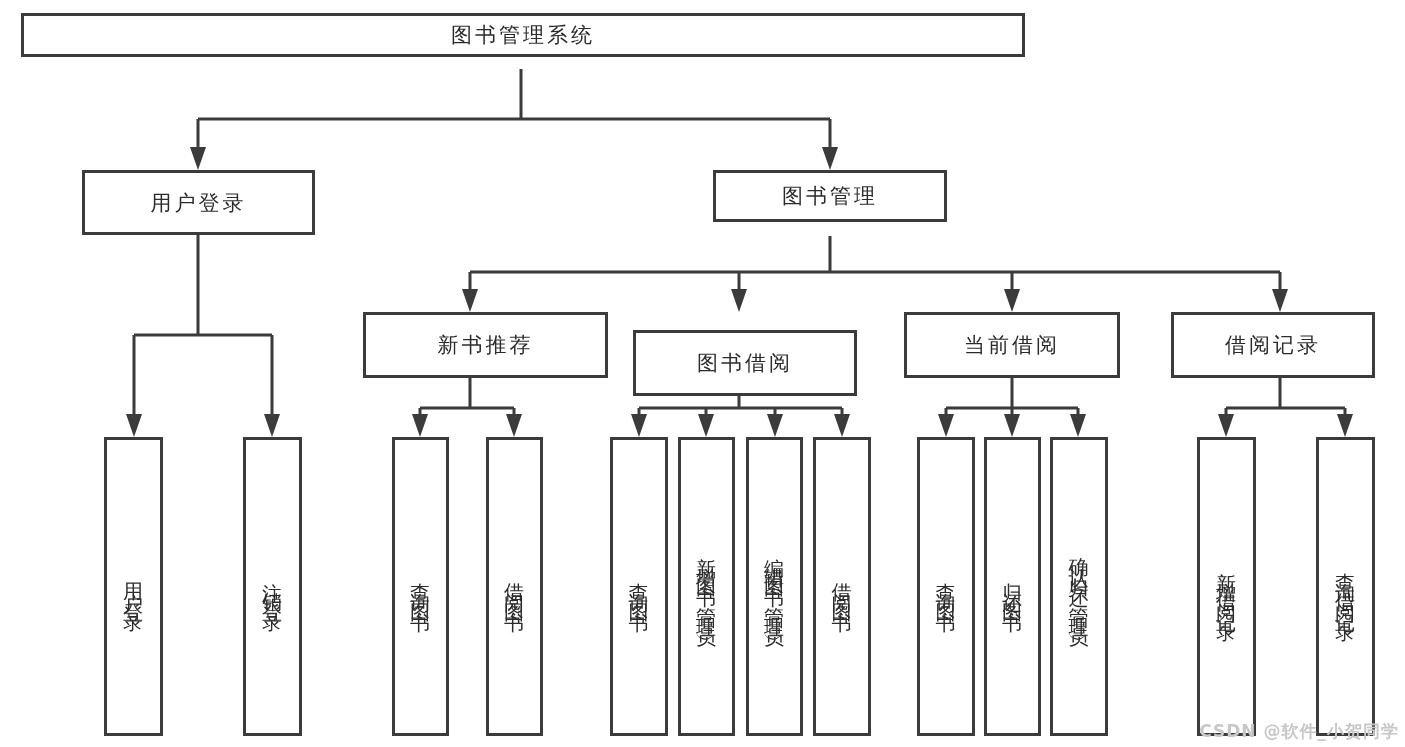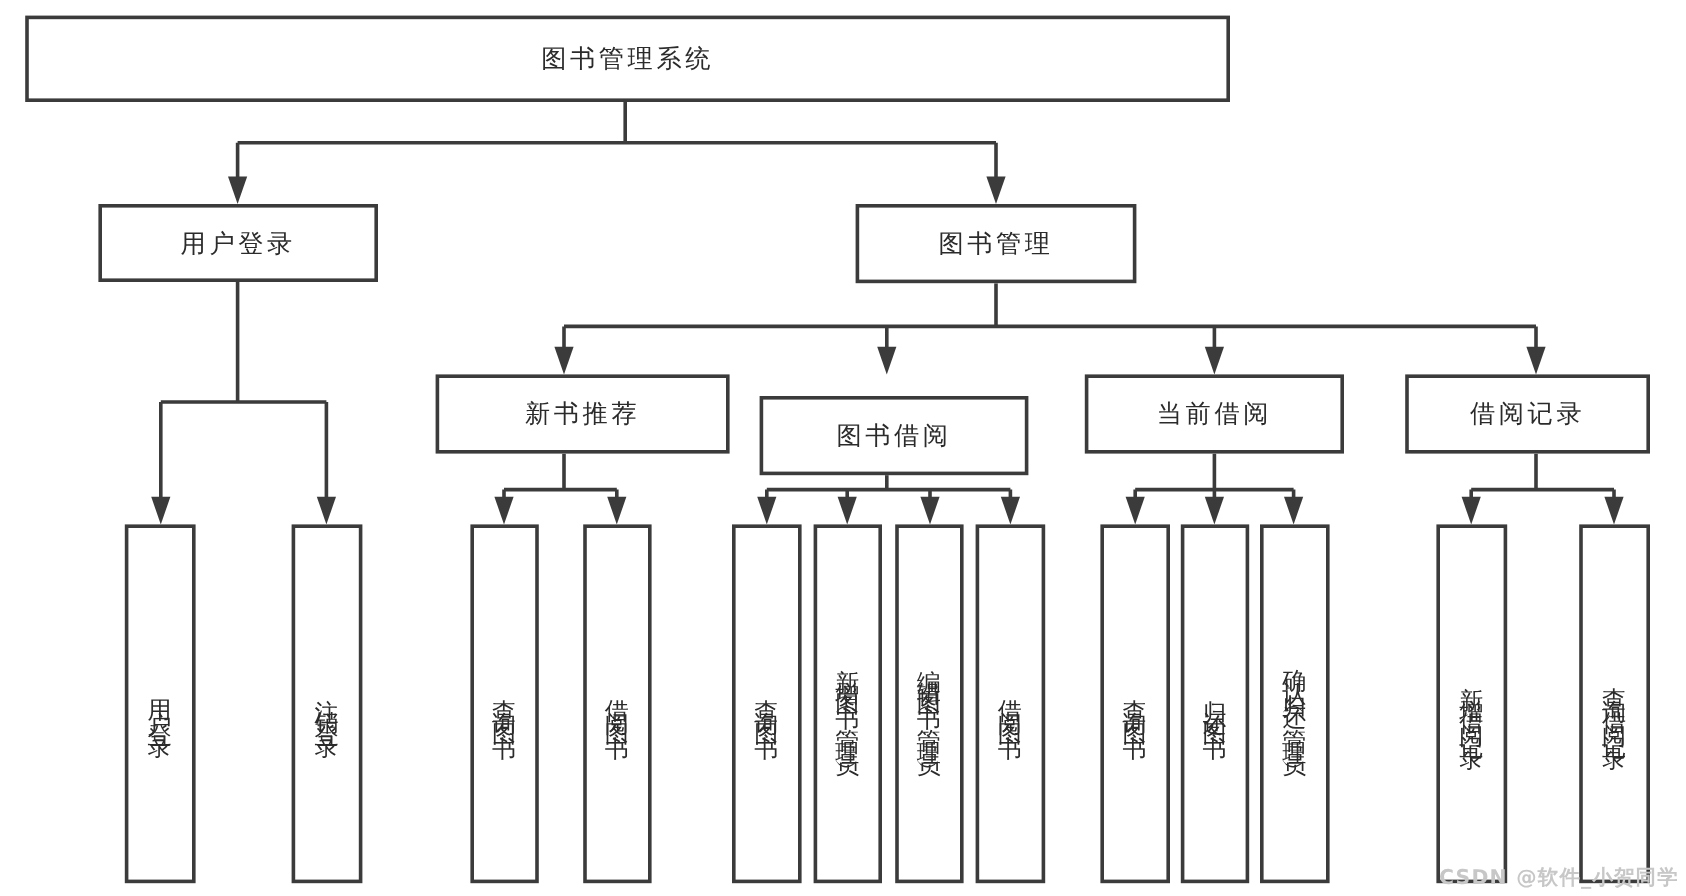--- a/index.html
+++ b/index.html
@@ -40,24 +40,24 @@
     right: 6px;
     bottom: 4px;
     font-size: 17px;
     font-weight: 600;
     letter-spacing: 1px;
     color: var(--watermark, #c7c7c7);
     white-space: nowrap;
     margin-top: 22px;
   }
   
-  #b-root   { left: 21px;   top: 13px;  width: 1004px; height: 72px; }
+  #b-root   { left: 21px;   top: 13px;  width: 1004px; height: 44px; }
   
   #b-l2-0   { left: 82px;   top: 170px; width: 233px;  height: 65px; }
-  #b-l2-1   { left: 713px;  top: 170px; width: 234px;  height: 66px; font-family: Liberation Mono, monospace; }
+  #b-l2-1   { left: 713px;  top: 170px; width: 234px;  height: 52px; font-family: Liberation Mono, monospace; }
   
   #b-l3-0   { left: 363px;  top: 312px; width: 245px;  height: 66px; }
   #b-l3-1   { left: 633px;  top: 330px; width: 224px;  height: 66px; }
   #b-l3-2   { left: 904px;  top: 312px; width: 216px;  height: 66px; }
   #b-l3-3   { left: 1171px; top: 312px; width: 204px;  height: 66px; }
   
   .leaf     { top: 437px; height: 299px; }
   #b-a1 { left: 104px;  width: 59px; }
   #b-a2 { left: 243px;  width: 59px; }
   #b-b1 { left: 392px;  width: 57px; }

